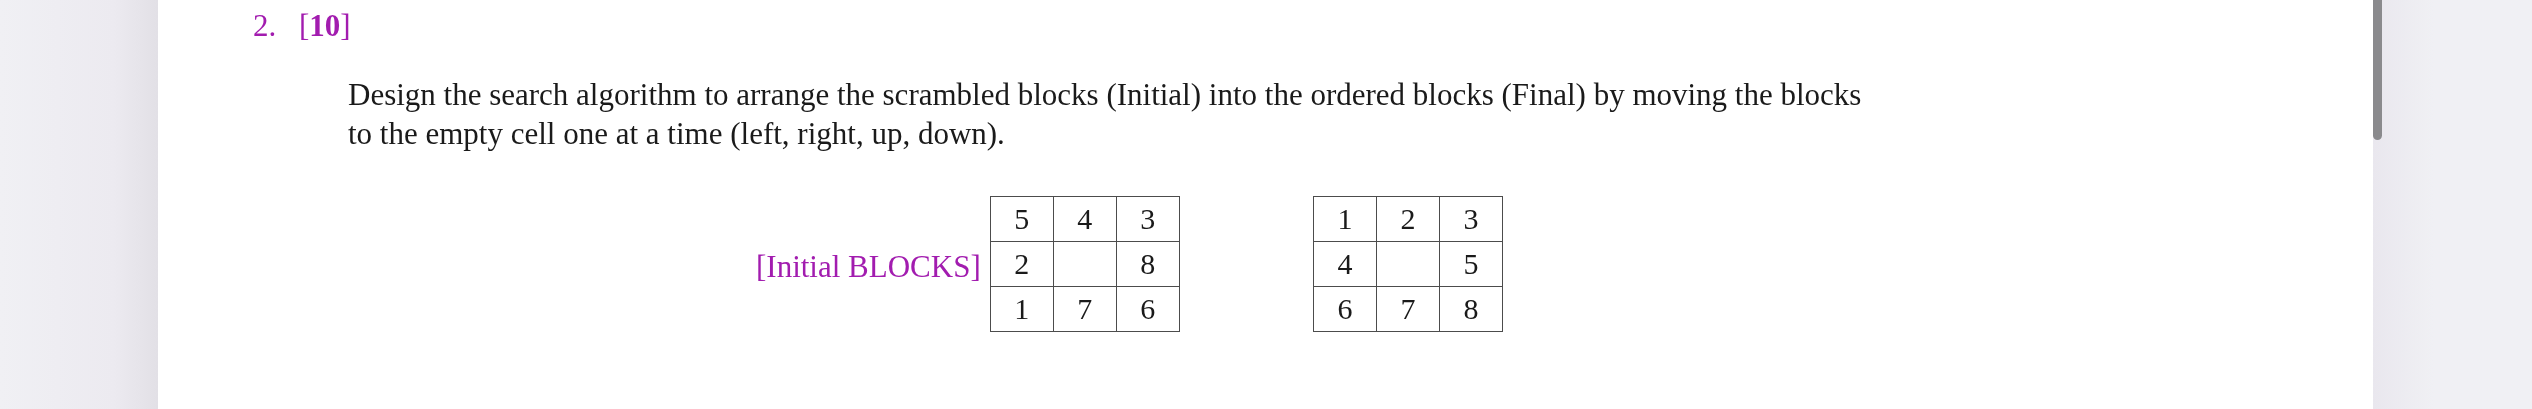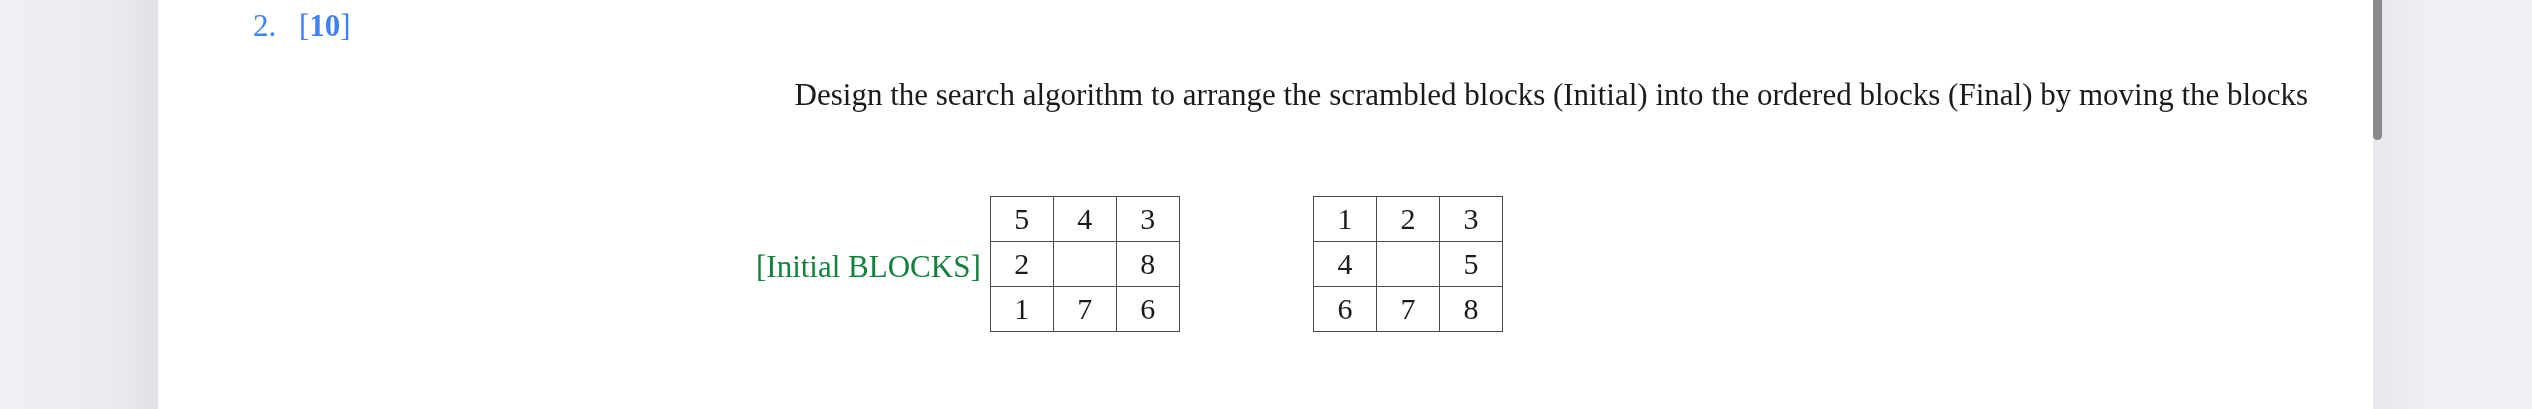--- a/index.html
+++ b/index.html
@@ -70,21 +70,21 @@
     top: 0;
     width: 100%;
   }
 
   .q-head {
     position: absolute;
     left: 95px;
     top: 10px;
     font-size: 31px;
     line-height: 1;
-    color: #3b82f6;
+    color: #a21caf;
     white-space: nowrap;
   }
   .q-number {
     display: inline-block;
     min-width: 46px;
   }
   .q-marks {
     display: inline-block;
   }
   .q-marks .marks-value {
@@ -92,21 +92,21 @@
   }
 
   .q-body {
     position: absolute;
     left: 190px;
     top: 75px;
     width: 1960px;
     font-size: 31px;
     line-height: 39px;
     color: #1a1a1a;
-    text-align: right;
+    text-align: left;
   }
   .q-body .line {
     white-space: nowrap;
   }
 
   
   .blocks-row {
     position: absolute;
     left: 0;
     top: 196px;
@@ -117,21 +117,21 @@
   .block-group {
     position: absolute;
     display: flex;
     align-items: center;
   }
   #group-initial { left: 598px; top: 0; }
   #group-final   { left: 1155px; top: 0; }
 
   .block-label {
     font-size: 31px;
-    color: #15803d;
+    color: #a21caf;
     white-space: nowrap;
     padding-right: 9px;
     line-height: 1;
     position: relative;
     top: 2px;
   }
 
   .block-grid {
     border-collapse: collapse;
     table-layout: fixed;
@@ -162,20 +162,21 @@
   <div id="page">
 
     <div class="question">
 
       <div class="q-head">
         <span class="q-number">2.</span><span class="q-marks"><span>[</span><span class="marks-value">10</span><span>]</span></span>
       </div>
 
       <div class="q-body">
         <div class="line">Design the search algorithm to arrange the scrambled blocks (Initial) into the ordered blocks (Final) by moving the blocks</div>
+        <div class="line">to the empty cell one at a time (left, right, up, down).</div>
       </div>
 
       <div class="blocks-row">
 
         <div class="block-group" id="group-initial">
           <div class="block-label">[Initial BLOCKS]</div>
           <table class="block-grid">
             <tbody>
               <tr>
                 <td>5</td>

